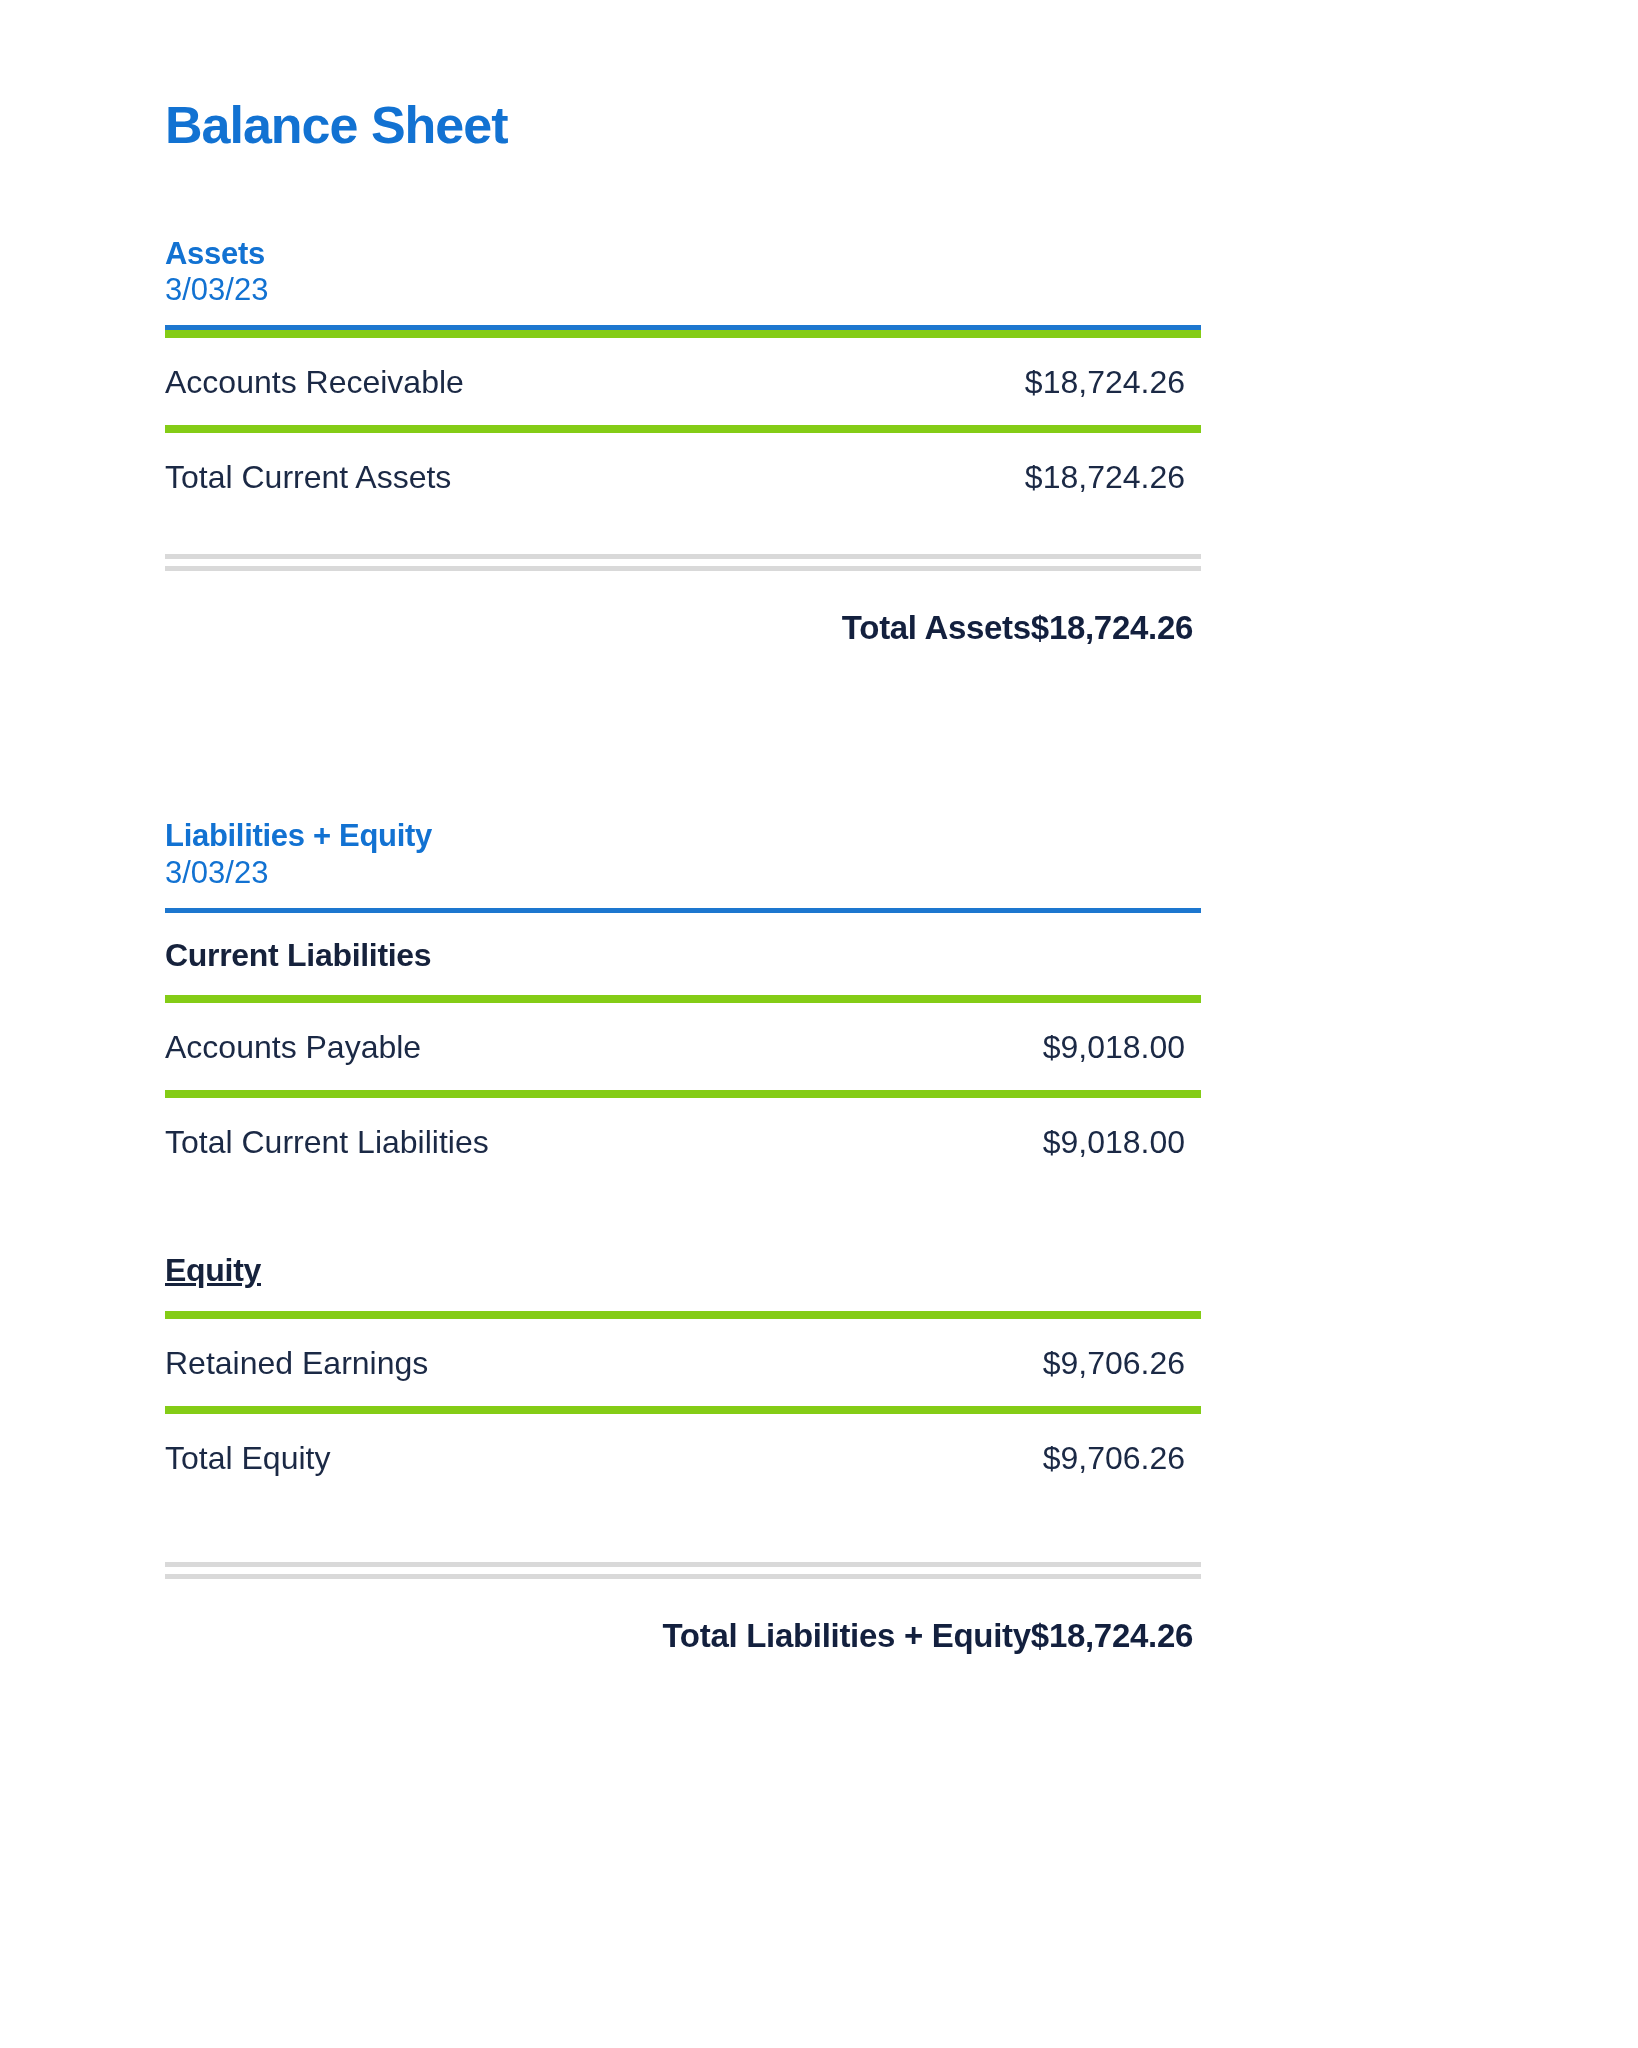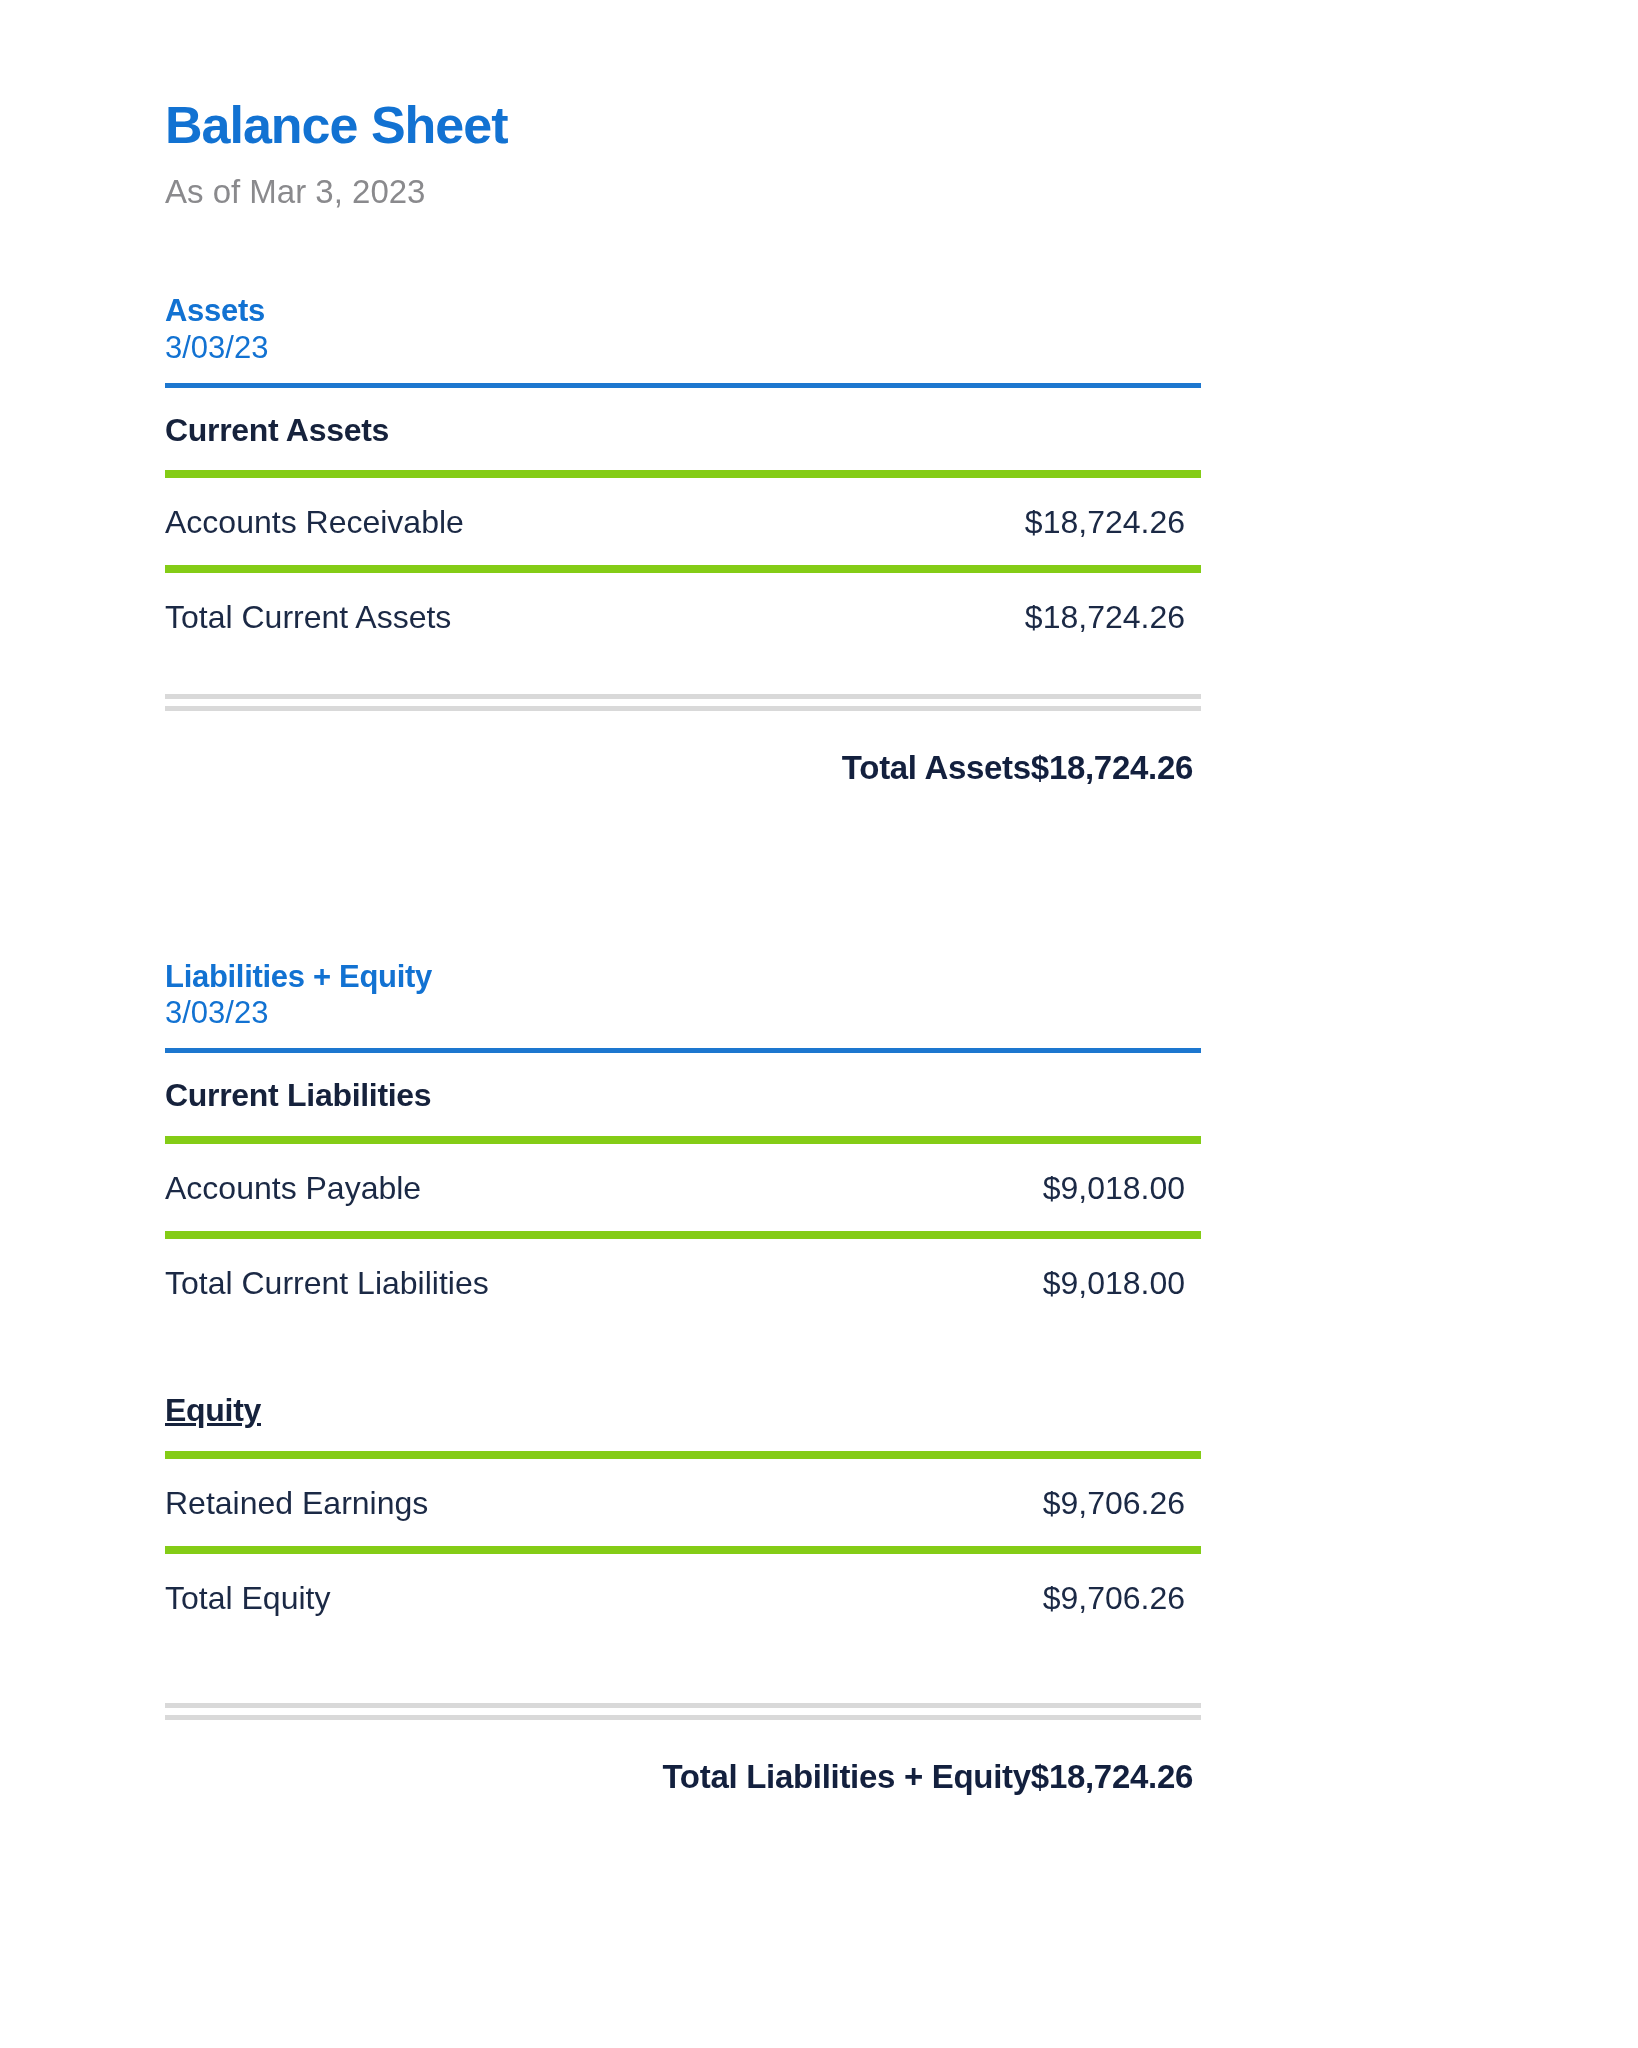--- a/index.html
+++ b/index.html
@@ -100,31 +100,29 @@
   }
   .total-row .value { padding-right: 8px; }
 </style>
 </head>
 <body>
 
 <div class="doc">
 
   <div>
     <h1 class="page-title">Balance Sheet</h1>
-    <div class="subtitle">As of Mar 3, 2023</div>
   </div>
 
   <div class="section-assets">
     <div class="sec-head">
       <span class="sec-title">Assets</span>
       <span class="sec-date">3/03/23</span>
     </div>
 
     <div>
-      <div class="group-heading">Current Assets</div>
       <div class="row">
         <span class="label">Accounts Receivable</span>
         <span class="value">$18,724.26</span>
       </div>
       <div class="row">
         <span class="label">Total Current Assets</span>
         <span class="value">$18,724.26</span>
       </div>
     </div>
 

